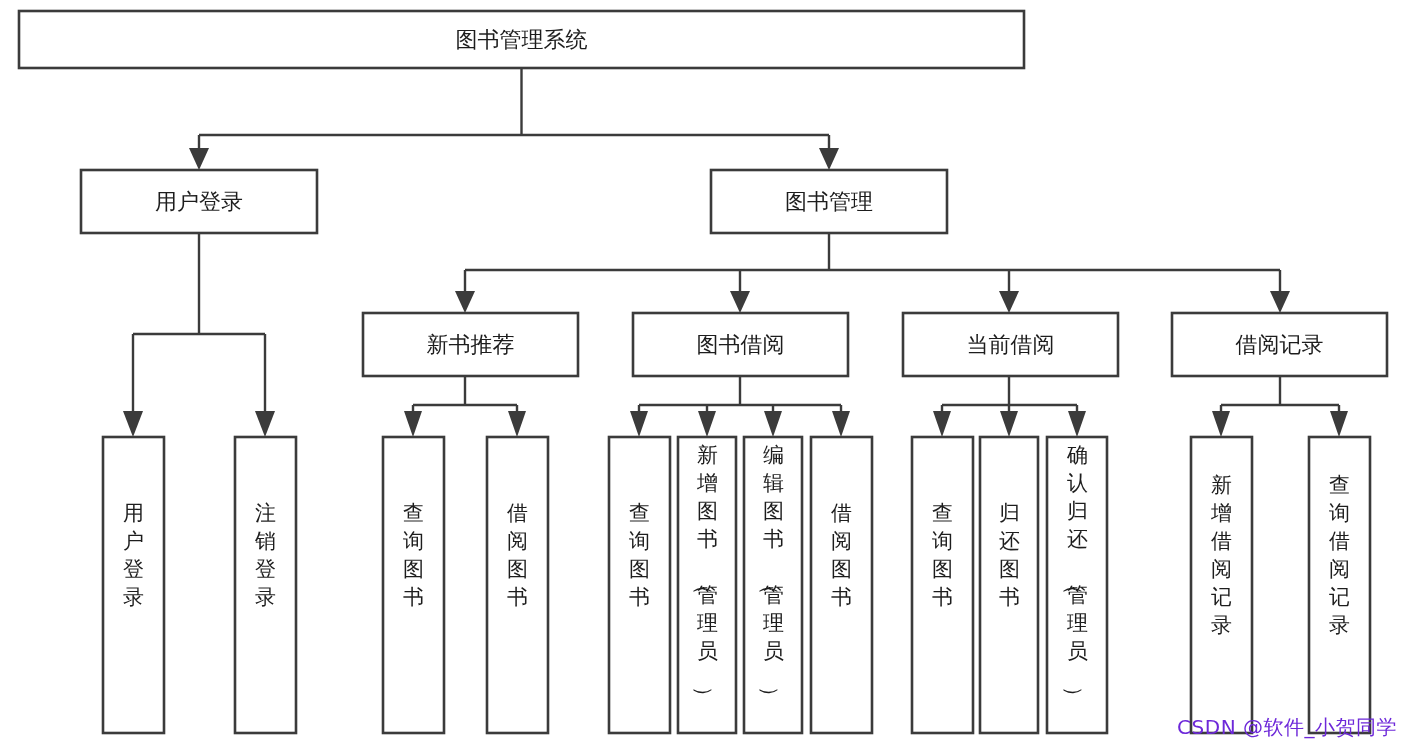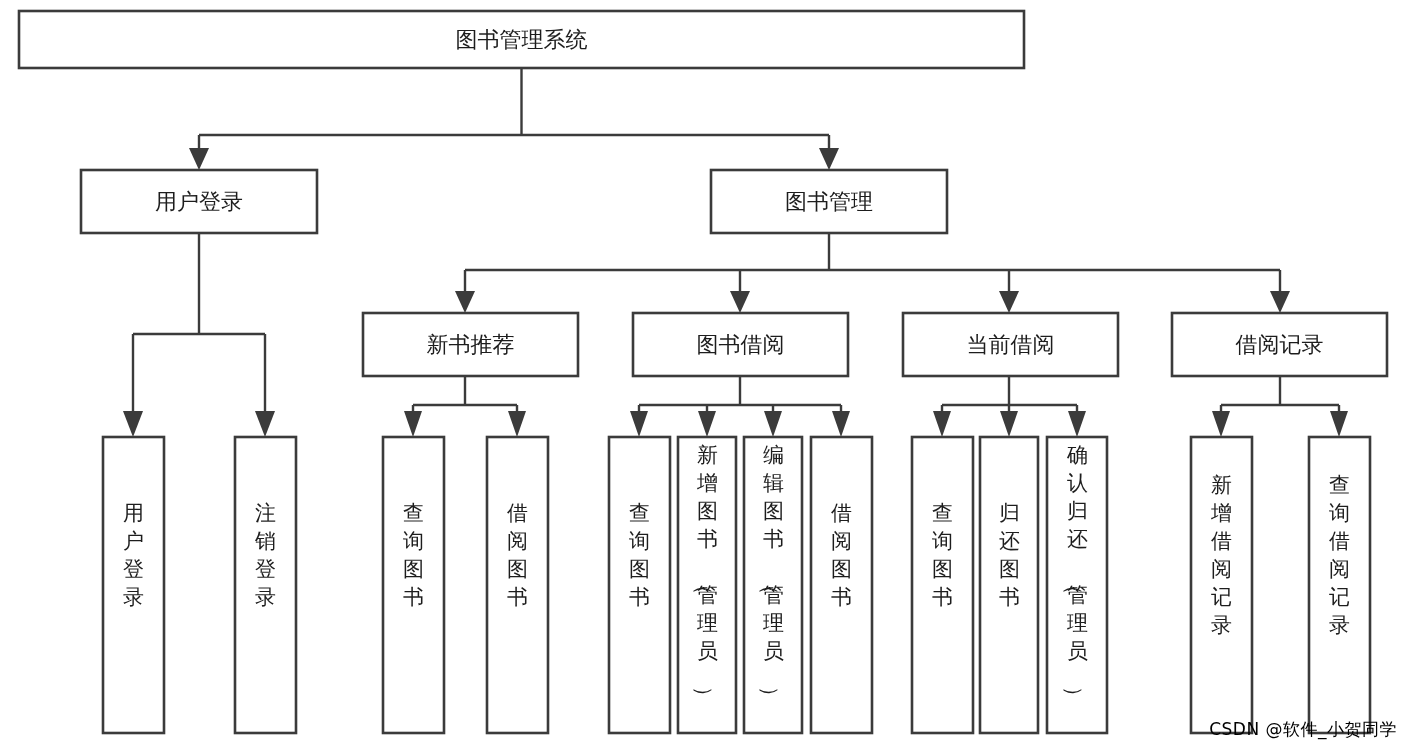--- a/index.html
+++ b/index.html
@@ -52,22 +52,22 @@
     font-family: "DejaVu Sans", "Liberation Sans", sans-serif;
     font-size: 21px;
     fill: #1d1d1d;
     text-anchor: middle;
   }
   .watermark {
     position: absolute;
     right: 8px;
     bottom: 6px;
     font-family: "DejaVu Sans", "Liberation Sans", sans-serif;
-    font-size: 17px;
-    color: #000000;
+    font-size: 20px;
+    color: #6d28d9;
     white-space: nowrap;
     letter-spacing: 0.5px;
     user-select: none;
     margin-left: 28px;
   }
 </style>
 </head>
 <body>
 
 <div id="diagram-root">

